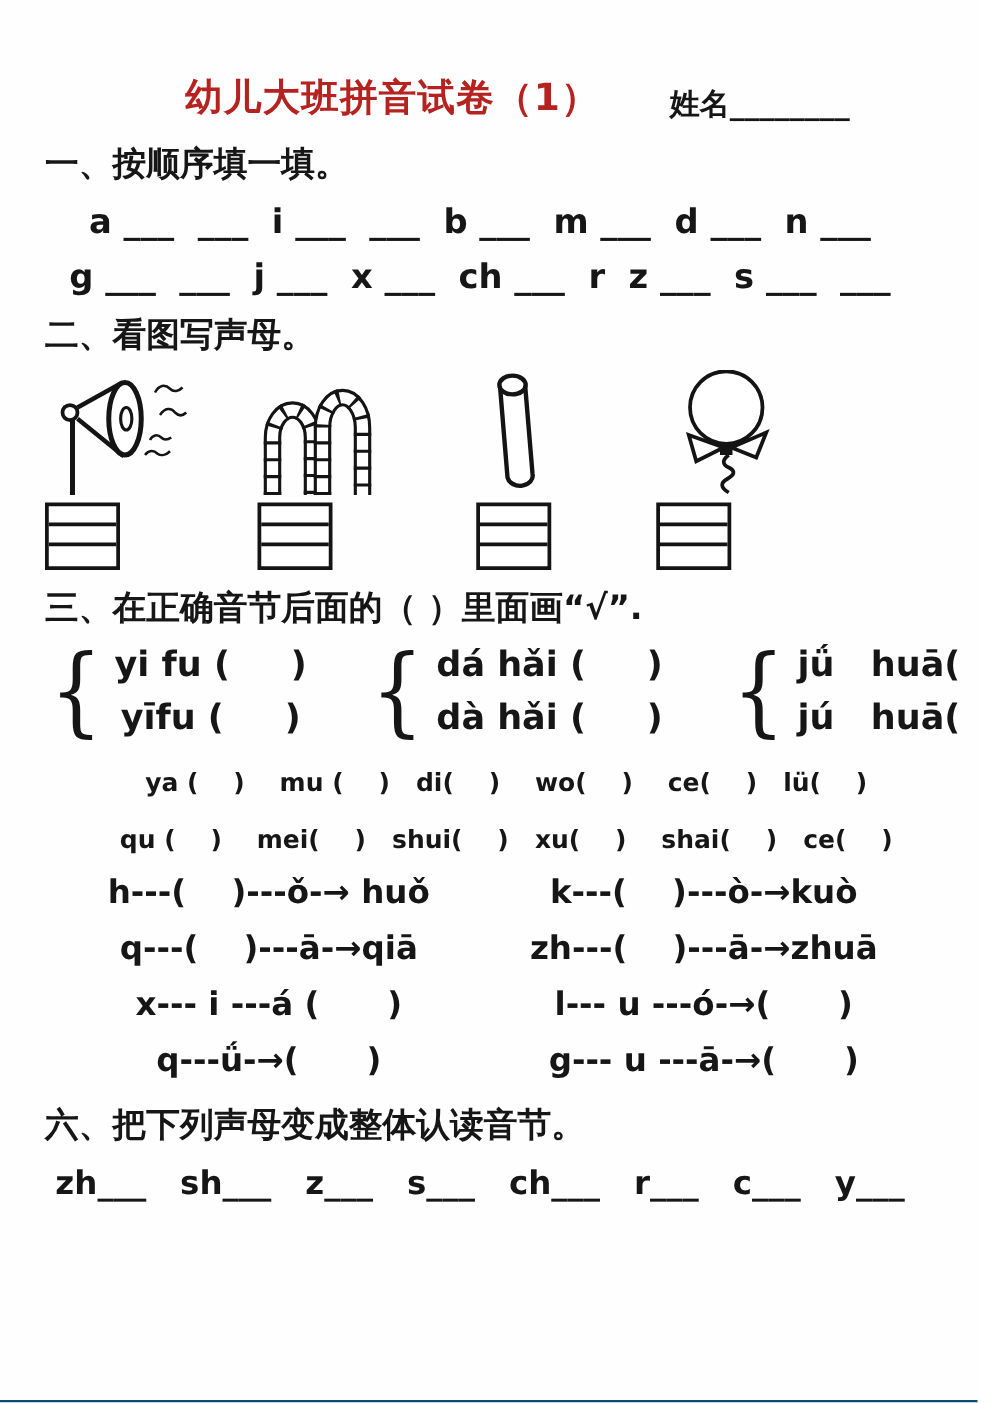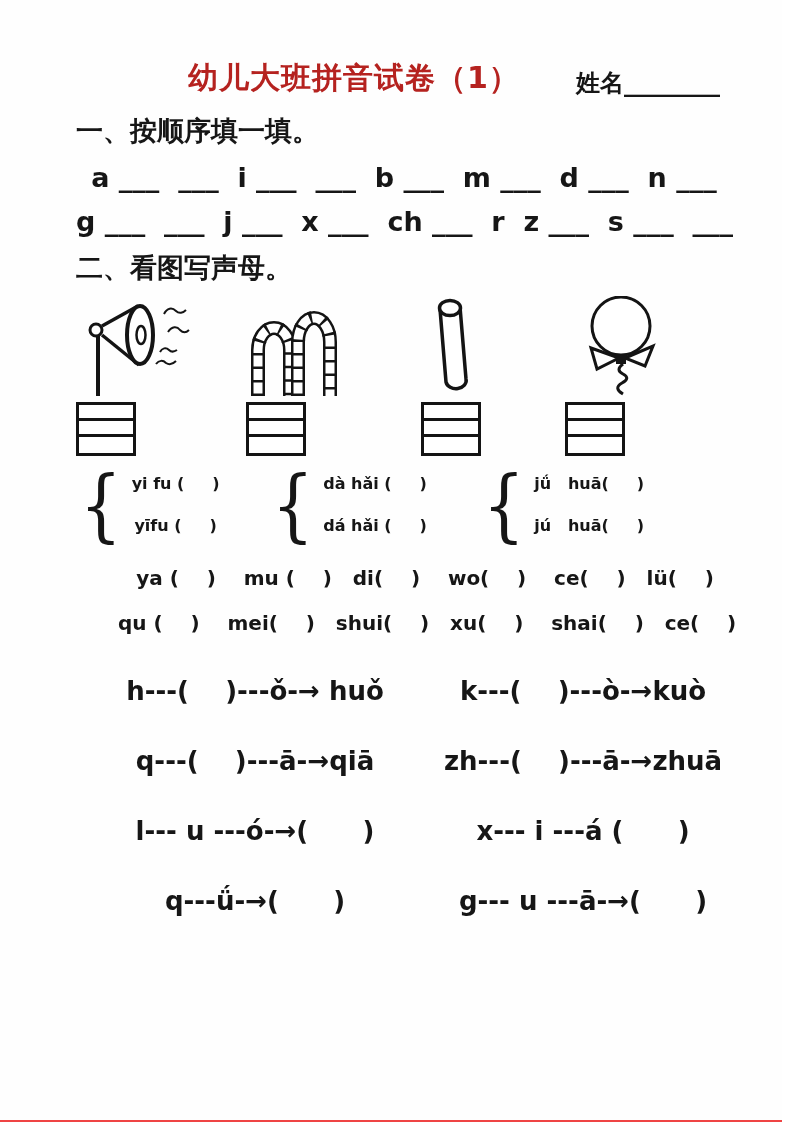--- a/index.html
+++ b/index.html
@@ -1,48 +1,48 @@
 <!DOCTYPE html>
 <html style="--title-red: #b5221f; --ink: #161616;"><head>
 <meta charset="utf-8">
 <style>
   :root { --title-red:#b5221f; --ink:#161616; }
   * { margin:0; padding:0; box-sizing:border-box; }
   body { background:#fff; font-family:"DejaVu Sans", sans-serif; color:var(--ink); }
-  .page { width:782px; height:1122px; background:#fefefe; padding:58px 50px 0 76px;
-          border-bottom:2px solid #ef4444; overflow:hidden; }
+  .page { width:782px; height:1122px; background:#fefefe; padding:58px 50px 0 36px;
+          border-bottom:2px solid #0c4a6e; overflow:hidden; }
 
   .titlebar { display:flex; align-items:flex-end; padding-left:112px; margin-bottom:14px; }
   .title { font-size:30px; font-weight:bold; color:var(--title-red); letter-spacing:1px; }
   .name  { font-size:24px; font-weight:bold; margin-left:56px; white-space:pre; }
 
   .h { font-size:27px; font-weight:bold; margin:12px 0 6px; }
   .ptext { white-space:pre; font-weight:bold; color:var(--ink);text-align:center; }
   .s1row { font-size:27px; margin:13px 0; }
   .s6row { font-size:26px; margin-top:14px; }
   .s4row { font-size:20px; line-height:45px;margin-left:42px; }
   .s5grid { display:grid; grid-template-columns:358px 1fr; row-gap:4px; }
-  .s5row { font-size:26px; line-height:41px;margin-top:25px; }
+  .s5row { font-size:26px; line-height:41px; }
 
   .figs { display:flex; margin-top:10px; align-items:flex-end; }
   .fig  { display:flex; flex-direction:column; }
   .fig svg { display:block; }
   .fig1 { width:150px; } .fig2 { width:95px; margin-left:20px; }
   .fig3 { width:60px;  margin-left:80px; } .fig4 { width:115px; margin-left:82px; }
   .gridbox { width:60px; margin-top:6px; border:3px solid #141414; background:#fff; }
   .gridbox .cell { height:16px; border-bottom:3px solid #141414; }
   .gridbox .cell:last-child { border-bottom:none; }
   .fig4 .gridbox { margin-left:2px; }
 
   .braces { display:flex; margin:6px 0 8px; }
   .brace-group { display:flex; align-items:center; }
   .bg2 { margin-left:48px; } .bg3 { margin-left:52px; }
   .brace { font-family:"DejaVu Serif", serif; font-size:78px; font-weight:normal;
            line-height:86px; transform:scaleX(0.85); margin-right:6px; }
-  .pair .ptext { font-size:16px; line-height:42px; }
+  .pair .ptext { font-size:28px; line-height:42px; }
 </style>
 </head>
 <body>
 
 <div class="page">
 
   <div class="titlebar">
     <div class="title">幼儿大班拼音试卷（1）</div>
     <div class="name ptext">姓名________</div>
   </div>
@@ -116,33 +116,34 @@
           <div class="cell"></div>
           <div class="cell"></div>
           <div class="cell"></div>
         </div>
       </div>
 
     </div>
   </div>
 
   <div>
+    <div class="h">三、在正确音节后面的（ ）里面画“√”.</div>
     <div class="braces">
       <div class="brace-group bg1">
         <span class="brace">{</span>
         <div class="pair">
           <div class="ptext">yi fu (     )</div>
           <div class="ptext">yīfu (     )</div>
         </div>
       </div>
       <div class="brace-group bg2">
         <span class="brace">{</span>
         <div class="pair">
+          <div class="ptext">dá hǎi (     )</div>
           <div class="ptext">dà hǎi (     )</div>
-          <div class="ptext">dá hǎi (     )</div>
         </div>
       </div>
       <div class="brace-group bg3">
         <span class="brace">{</span>
         <div class="pair">
           <div class="ptext">jǘ   huā(     )</div>
           <div class="ptext">jú   huā(     )</div>
         </div>
       </div>
     </div>
@@ -152,21 +153,25 @@
     <div class="ptext s4row">ya (    )    mu (    )   di(    )    wo(    )    ce(    )   lü(    )</div>
     <div class="ptext s4row">qu (    )    mei(    )   shui(    )   xu(    )    shai(    )   ce(    )</div>
   </div>
 
   <div>
     <div class="s5grid">
       <div class="ptext s5row">h---(    )---ǒ-→ huǒ</div>
       <div class="ptext s5row">k---(    )---ò-→kuò</div>
       <div class="ptext s5row">q---(    )---ā-→qiā</div>
       <div class="ptext s5row">zh---(    )---ā-→zhuā</div>
+      <div class="ptext s5row">x--- i ---á (      )</div>
       <div class="ptext s5row">l--- u ---ó-→(      )</div>
-      <div class="ptext s5row">x--- i ---á (      )</div>
       <div class="ptext s5row">q---ǘ-→(      )</div>
       <div class="ptext s5row">g--- u ---ā-→(      )</div>
     </div>
   </div>
 
+  <div>
+    <div class="h">六、把下列声母变成整体认读音节。</div>
+    <div class="ptext s6row">zh___   sh___   z___   s___   ch___   r___   c___   y___</div>
+  </div>
 
 </div>
 
 </body></html>

